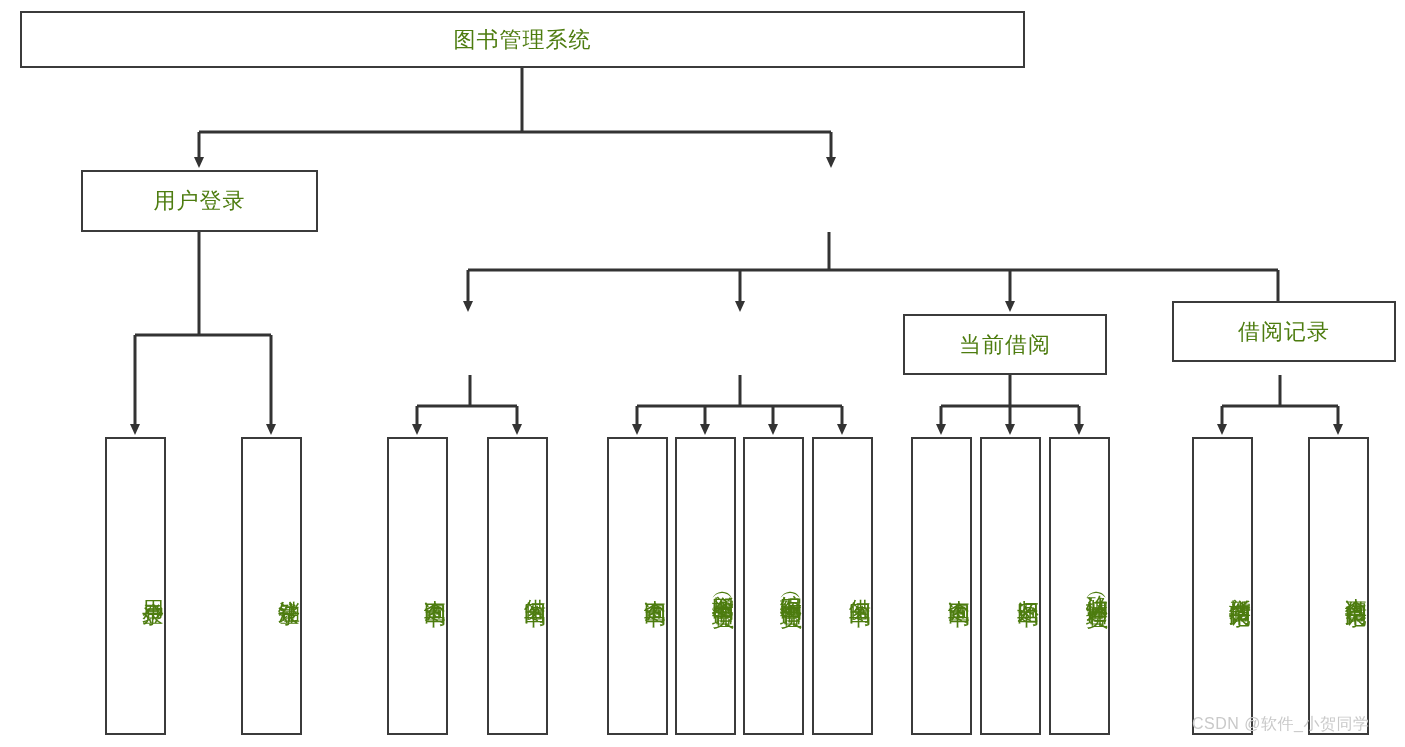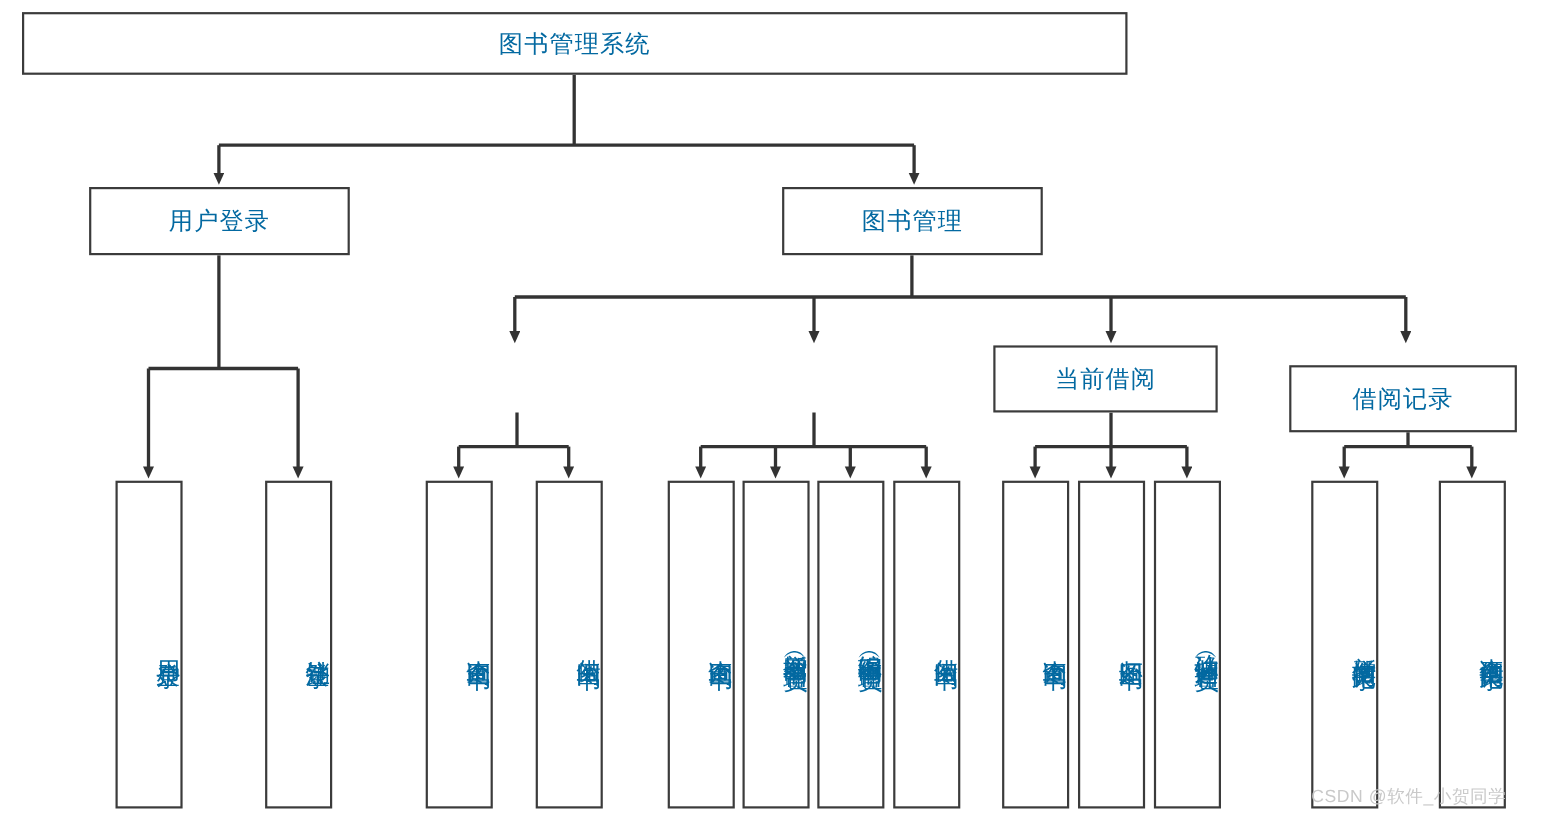--- a/index.html
+++ b/index.html
@@ -12,21 +12,21 @@
   }
   #diagram{position:absolute;left:0;top:0;width:1405px;height:747px;}
   .node{
     position:absolute;
     box-sizing:border-box;
     background:#ffffff;
     border:2px solid #3b3b3b;
     display:flex;
     align-items:center;
     justify-content:center;
-    color:#0369a1;
+    color:#4d7c0f;
   }
   .node.h{
     font-size:22px;
     letter-spacing:1px;
   }
   .node.v{
     writing-mode:vertical-rl;
     text-orientation:upright;
     font-size:22px;
     letter-spacing:2px;
@@ -108,28 +108,25 @@
     </g>
   </svg>
 
   <div class="node h" style="left:20px;top:11px;width:1005px;height:57px;">
     <span>图书管理系统</span>
   </div>
 
   <div class="node h" style="left:81px;top:170px;width:237px;height:62px;">
     <span>用户登录</span>
   </div>
-  <div class="node h" style="left:711px;top:170px;width:237px;height:62px;">
-    <span>图书管理</span>
-  </div>
 
   <div class="node h" style="left:903px;top:314px;width:204px;height:61px;">
     <span>当前借阅</span>
   </div>
-  <div class="node h" style="left:1172px;top:332px;width:207px;height:61px;">
+  <div class="node h" style="left:1172px;top:301px;width:224px;height:61px;">
     <span>借阅记录</span>
   </div>
 
   <div class="node v" style="left:105px;top:437px;width:61px;height:298px;">
     <span class="vtxt">用户登录</span>
   </div>
   <div class="node v" style="left:241px;top:437px;width:61px;height:298px;">
     <span class="vtxt">注销登录</span>
   </div>
 

